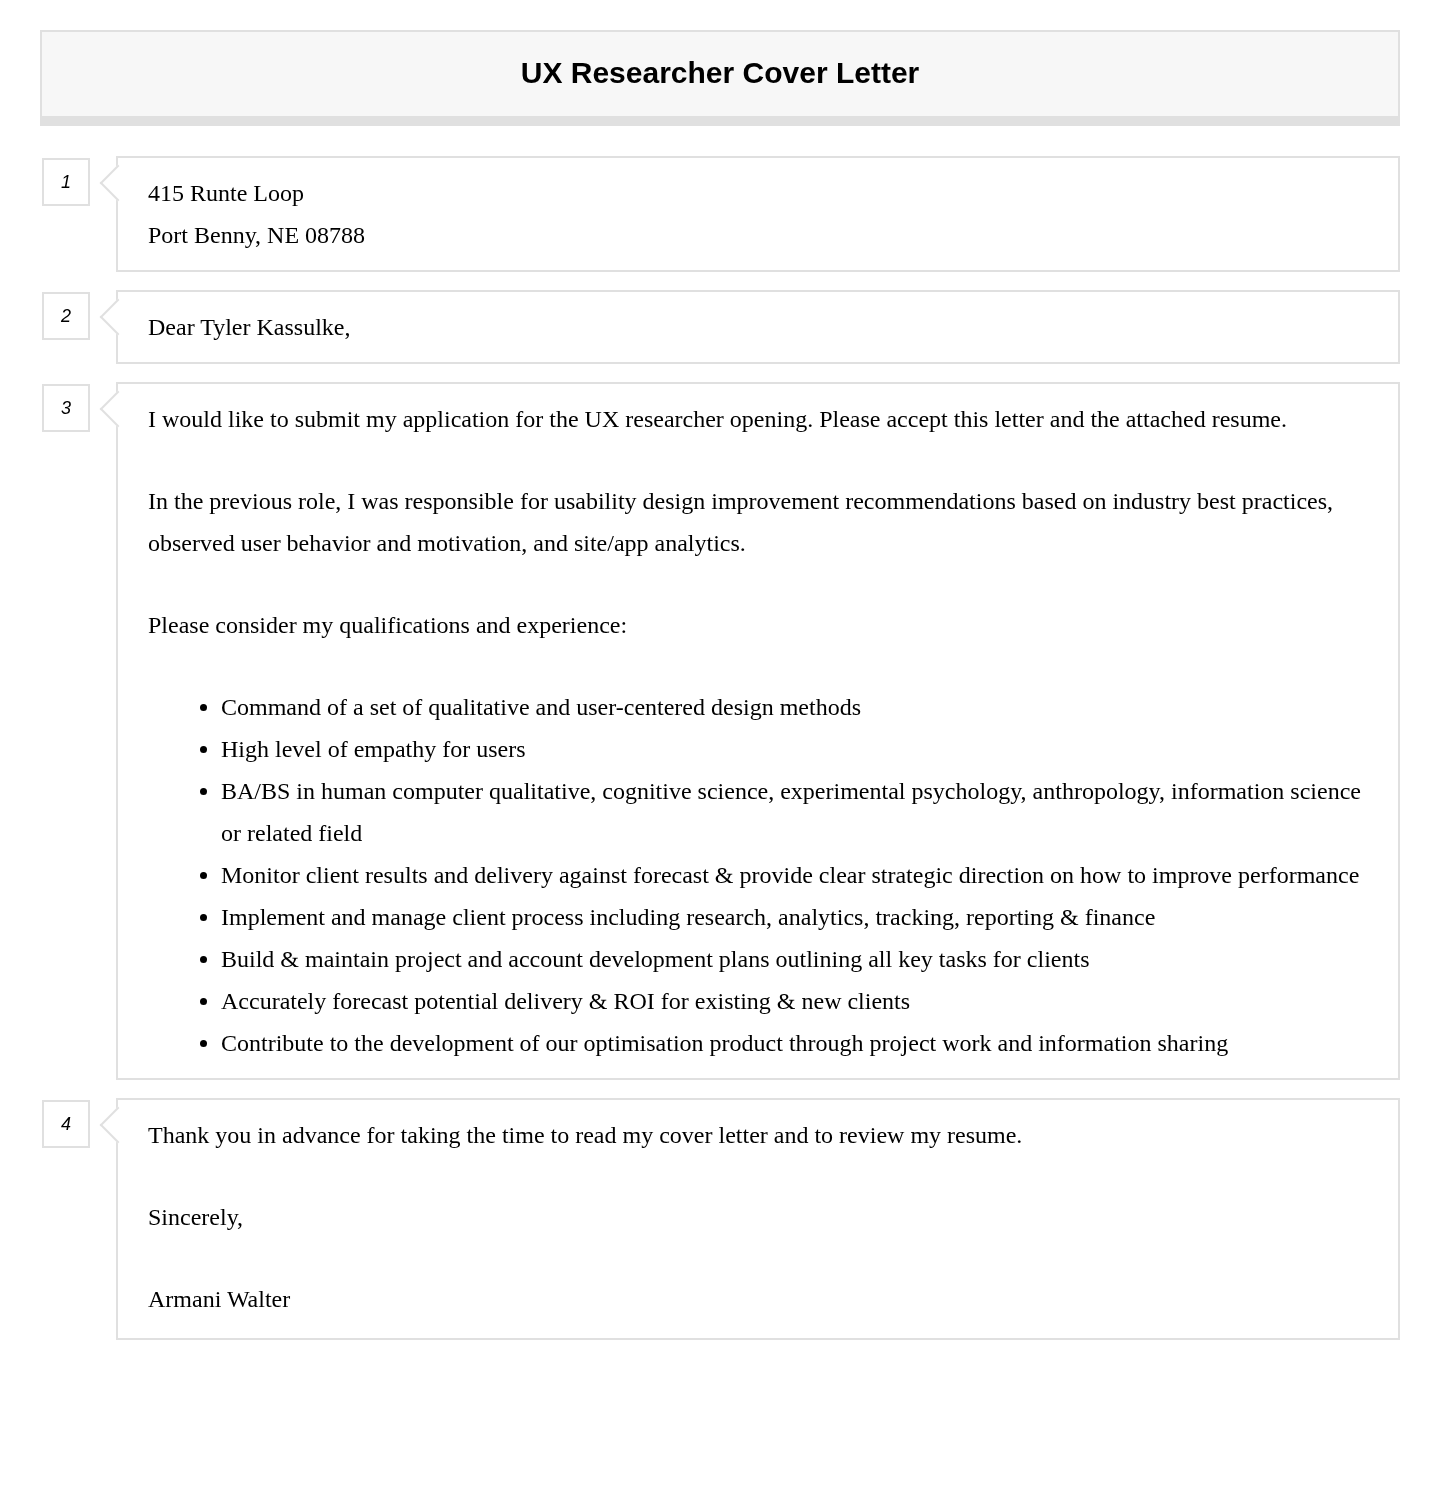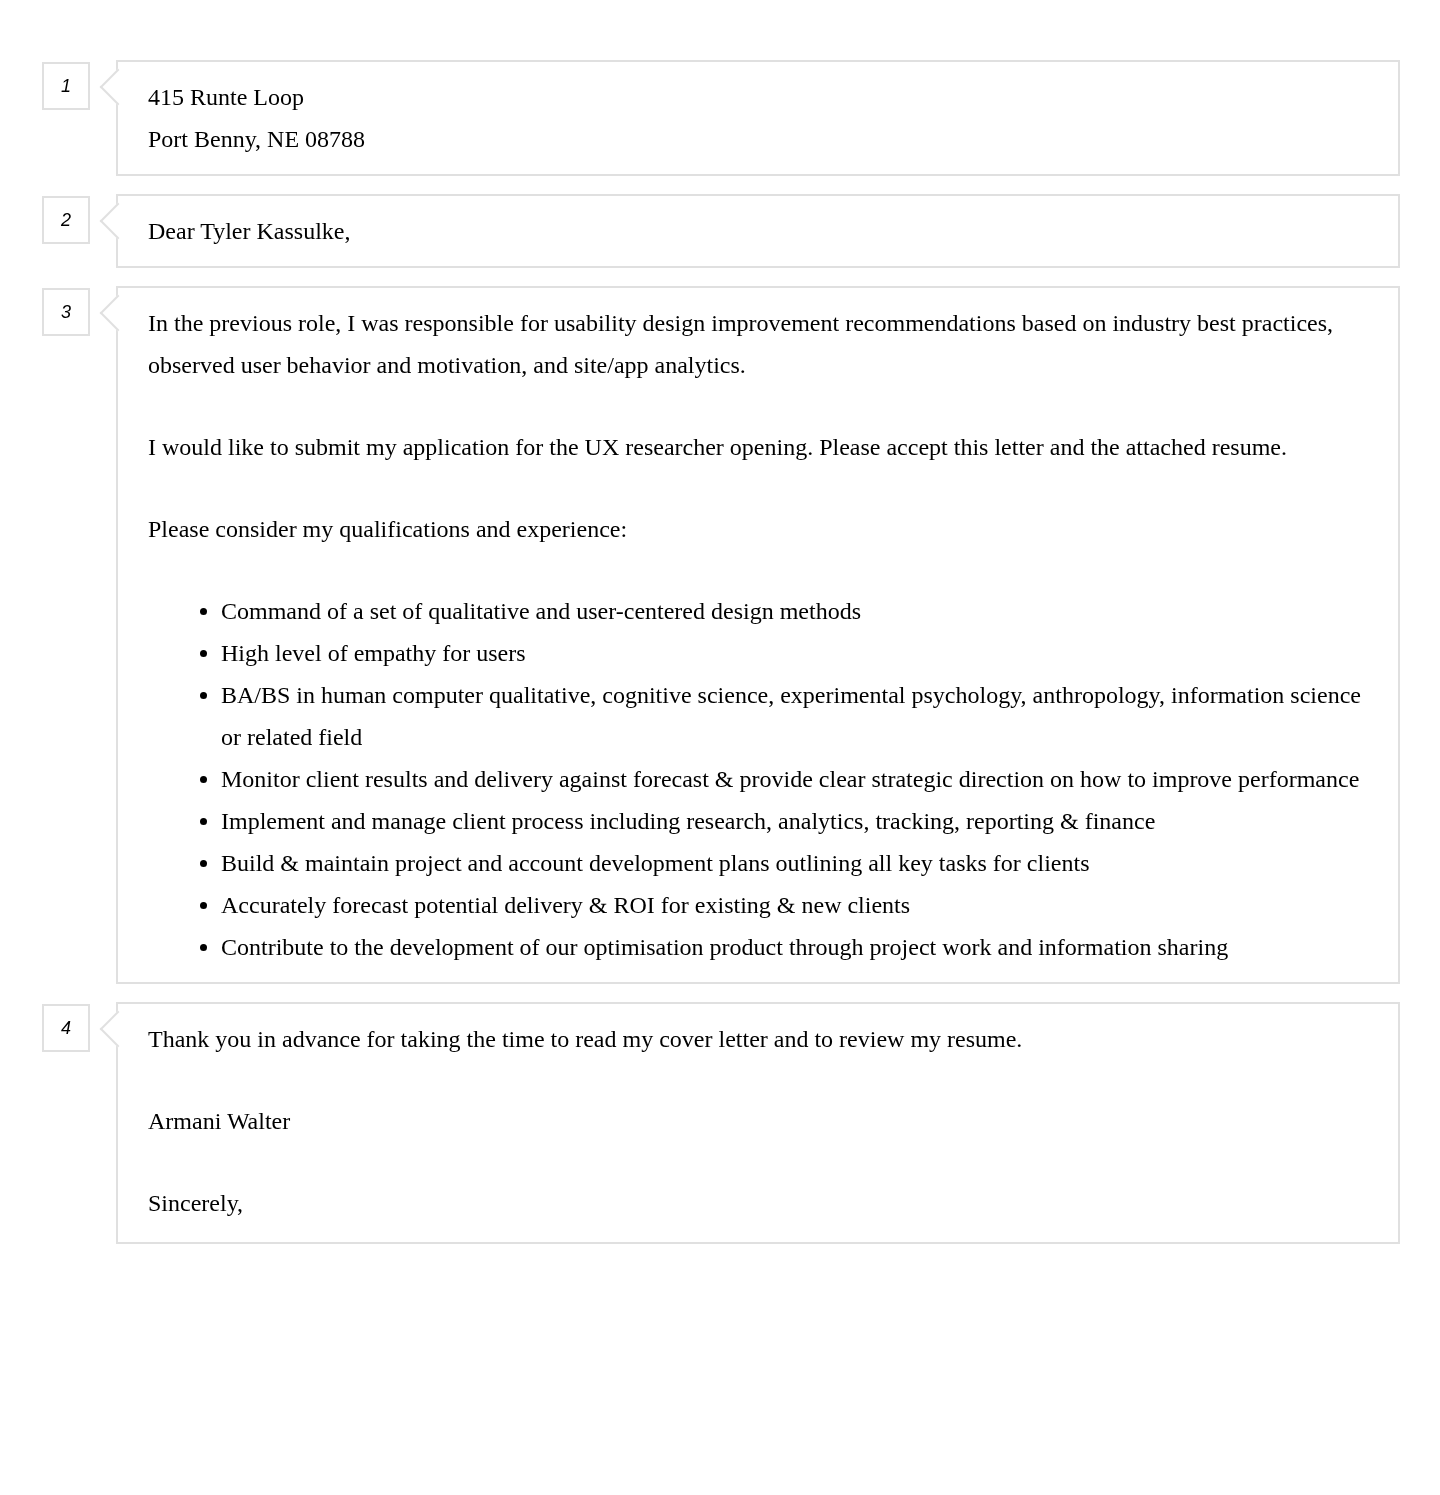--- a/index.html
+++ b/index.html
@@ -82,57 +82,60 @@
     }
     .box ul li { padding-left: 0; margin-left: 23px; }
     .bold { font-weight: normal; }
     .box.s4 { padding-bottom: 18px; }
   </style>
 </head>
 <body>
 
 <div class="page">
 
+  <div class="header">
+    <h1>UX Researcher Cover Letter</h1>
+  </div>
 
   <div class="section first">
     <div class="num">1</div>
     <div class="box">
       <p>415 Runte Loop</p>
       <p style="margin-top:0">Port Benny, NE 08788</p>
     </div>
   </div>
 
   <div class="section">
     <div class="num">2</div>
     <div class="box">
       <p class="bold">Dear Tyler Kassulke,</p>
     </div>
   </div>
 
   <div class="section">
     <div class="num">3</div>
     <div class="box">
+      <p>I would like to submit my application for the UX researcher opening. Please accept this letter and the attached resume.</p>
       <p>In the previous role, I was responsible for usability design improvement recommendations based on industry best practices, observed user behavior and motivation, and site/app analytics.</p>
-      <p>I would like to submit my application for the UX researcher opening. Please accept this letter and the attached resume.</p>
       <p>Please consider my qualifications and experience:</p>
       <ul>
         <li>Command of a set of qualitative and user-centered design methods</li>
         <li>High level of empathy for users</li>
         <li>BA/BS in human computer qualitative, cognitive science, experimental psychology, anthropology, information science or related field</li>
         <li>Monitor client results and delivery against forecast &amp; provide clear strategic direction on how to improve performance</li>
         <li>Implement and manage client process including research, analytics, tracking, reporting &amp; finance</li>
         <li>Build &amp; maintain project and account development plans outlining all key tasks for clients</li>
         <li>Accurately forecast potential delivery &amp; ROI for existing &amp; new clients</li>
         <li>Contribute to the development of our optimisation product through project work and information sharing</li>
       </ul>
     </div>
   </div>
 
   <div class="section">
     <div class="num">4</div>
     <div class="box s4">
       <p class="bold">Thank you in advance for taking the time to read my cover letter and to review my resume.</p>
+      <p>Sincerely,</p>
       <p>Armani Walter</p>
-      <p>Sincerely,</p>
     </div>
   </div>
 
 </div>
 
 </body></html>

